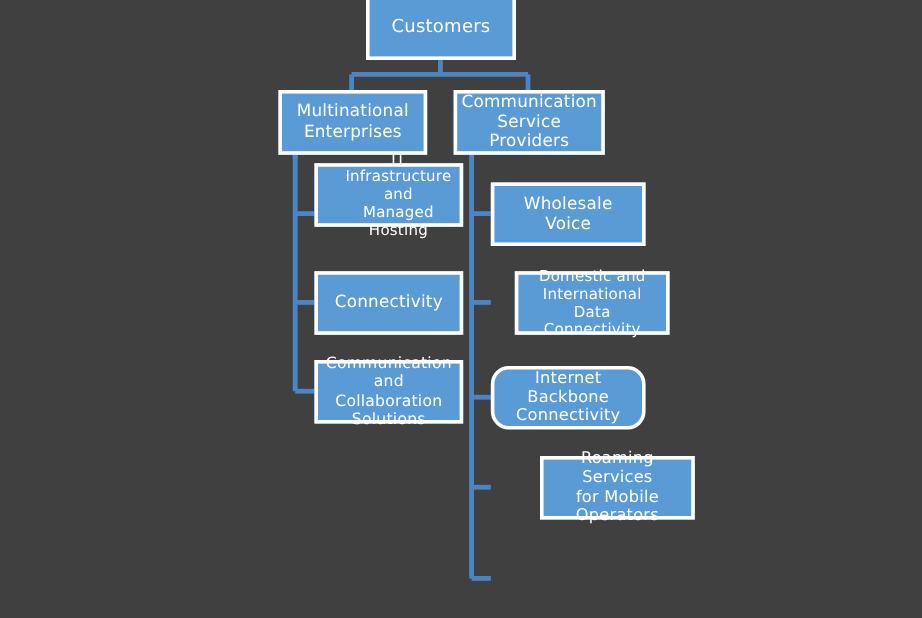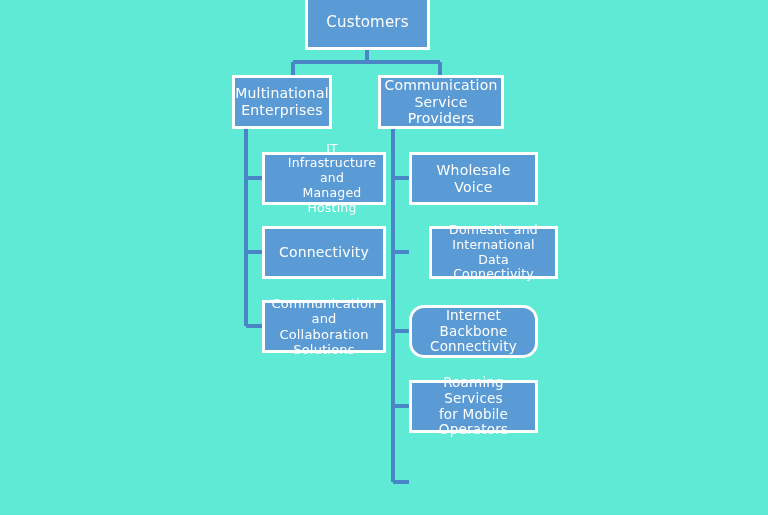--- a/index.html
+++ b/index.html
@@ -8,21 +8,21 @@
     padding: 0;
     background: #000000;
   }
   body {
     font-family: "DejaVu Sans", sans-serif;
   }
   #canvas {
     position: relative;
     width: 768px;
     height: 515px;
-    background: #5eead4;
+    background: #404040;
     overflow: hidden;
   }
   #connector-layer {
     position: absolute;
     left: 0;
     top: 0;
     width: 768px;
     height: 515px;
   }
   .node {
@@ -41,33 +41,33 @@
     -webkit-font-smoothing: antialiased;
   }
   .node .label {
     display: block;
     padding: 0 5px;
     white-space: pre-line;
   }
   
   .node.root { left: 305px; top: -4px; width: 125px; height: 54px; font-size: 15px; }
   
-  .node.l2-left  { left: 232px; top: 75px;  width: 100px; height: 54px; font-size: 14px; }
+  .node.l2-left  { left: 232px; top: 75px;  width: 124px; height: 54px; font-size: 14px; }
   .node.l2-right { left: 378px; top: 75px;  width: 126px; height: 54px; font-size: 14px; }
   
   .node.lc { left: 262px; width: 124px; height: 53px; font-size: 12.5px; }
-  .node.lc-0 { top: 152px; padding-left: 16px; }
+  .node.lc-0 { top: 136px; padding-left: 16px; }
   .node.lc-1 { top: 226px; font-size: 14px; }
   .node.lc-2 { top: 300px; font-size: 13px; }
   
   .node.rc { left: 409px; width: 129px; height: 53px; font-size: 13px; }
   .node.rc-0 { top: 152px; font-size: 14px; }
   .node.rc-1 { top: 226px; font-size: 12.5px; margin-left: 20px; }
   .node.rc-2 { top: 305px; font-size: 13.5px; border-radius: 15px; }
-  .node.rc-3 { top: 380px; font-size: 13.5px; }
+  .node.rc-3 { top: 380px; font-size: 13.5px; margin-left: 41px; }
   .node.rc-4 { top: 456px; font-size: 13.5px; }
 </style>
 </head>
 <body>
 
 <div id="canvas">
 
   <svg id="connector-layer" viewBox="0 0 768 515" width="768" height="515" xmlns="http://www.w3.org/2000/svg">
     <g stroke="#4a86c5" stroke-width="4" fill="none" stroke-linecap="butt">
 

